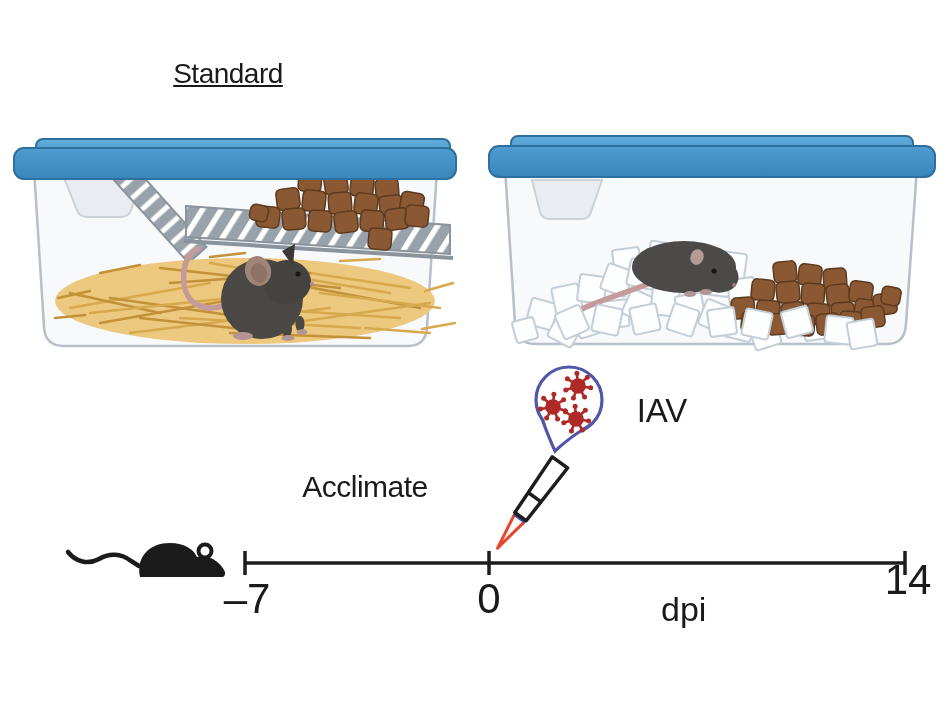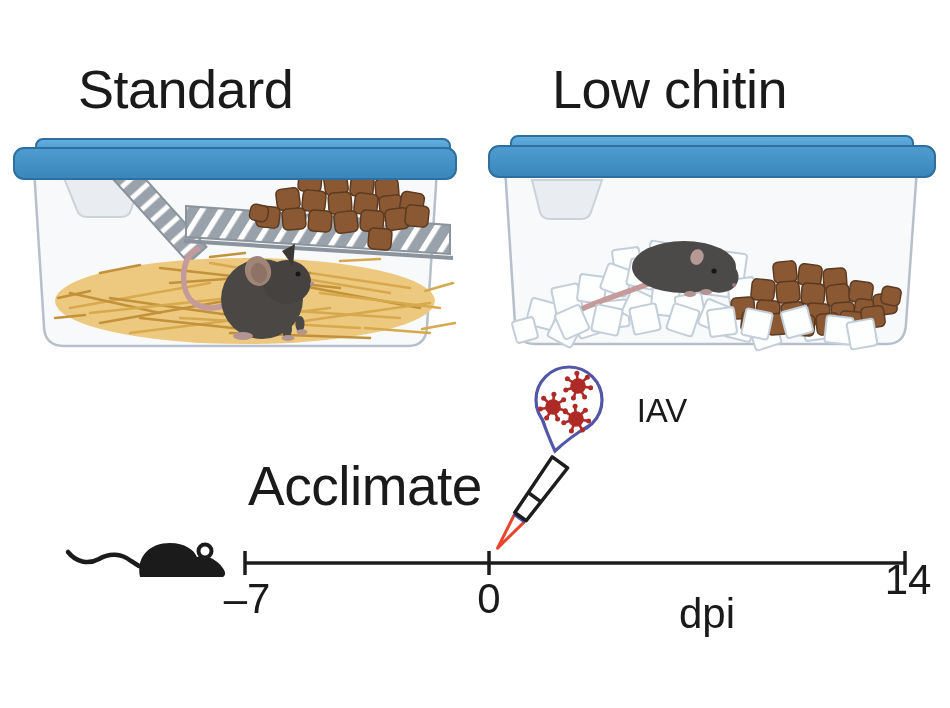--- a/index.html
+++ b/index.html
@@ -1,40 +1,39 @@
 <!DOCTYPE html>
 <html><head>
 <meta charset="utf-8">
 <style>
   html,body{margin:0;padding:0;background:#ffffff;}
   .figure{position:relative;width:950px;height:708px;background:#ffffff;overflow:hidden;
           font-family:"Liberation Sans","DejaVu Sans",sans-serif;color:#1a1a1a;}
   .abs{position:absolute;}
-  .panel-title{width:300px;text-align:left;font-size:54px;letter-spacing:-0.5px;}
+  .panel-title{width:300px;text-align:center;font-size:28px;letter-spacing:-0.5px;text-decoration:underline;}
   .title-standard{left:78px;top:58px;}
   .title-lowchitin{left:552px;top:58px;}
   .cage-standard{left:10px;top:133px;}
   .cage-lowchitin{left:487px;top:134px;}
   .inoculation-svg{left:480px;top:355px;}
   .iav-label{left:612px;top:392px;width:100px;text-align:center;font-size:33px;}
-  .acclimate{left:210px;top:464px;width:310px;text-align:center;font-size:55px;line-height:45px;letter-spacing:-0.5px;}
+  .acclimate{left:210px;top:464px;width:310px;text-align:center;font-size:30px;line-height:45px;letter-spacing:-0.5px;}
   .timeline-svg{left:0px;top:530px;}
   .tick-label{width:74px;text-align:center;font-size:42px;}
   .tick-m7{left:210px;top:575px;}
   .tick-0{left:452px;top:575px;}
   .tick-14{left:871px;top:556px;}
-  .dpi-label{left:661px;top:590px;width:74px;text-align:right;font-size:42px;}
+  .dpi-label{left:661px;top:590px;width:74px;text-align:left;font-size:34px;}
 </style>
 </head>
 <body>
 
 <div class="figure">
 
   <div class="abs panel-title title-standard">Standard</div>
-  <div class="abs panel-title title-lowchitin">Low chitin</div>
 
   <svg class="abs cage-standard" width="450" height="245" viewBox="0 0 450 245">
     <defs>
       <linearGradient id="lidg" x1="0" y1="0" x2="0" y2="1">
         <stop offset="0" stop-color="#63aedd"></stop>
           <stop offset="1" stop-color="#4896cb"></stop>
       </linearGradient>
       <linearGradient id="lidg2" x1="0" y1="0" x2="0" y2="1">
         <stop offset="0" stop-color="#4e9cd0"></stop>
           <stop offset="1" stop-color="#3a86bb"></stop>

